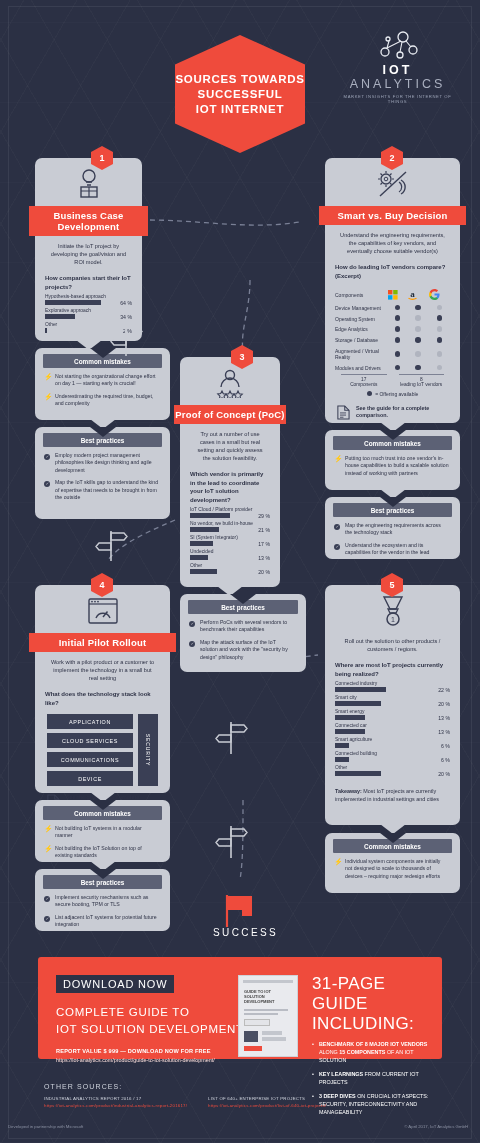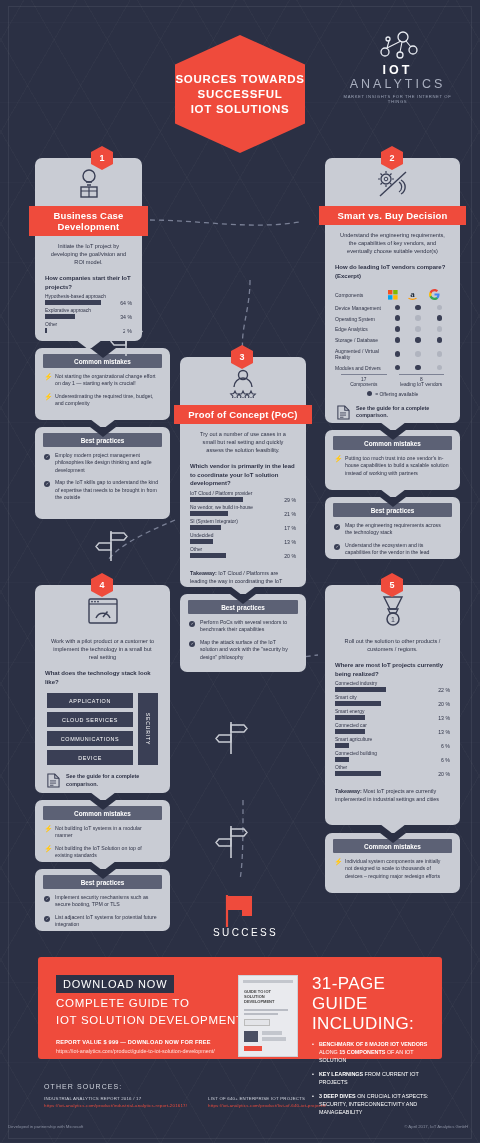--- a/index.html
+++ b/index.html
@@ -97,21 +97,21 @@
   .stack-sec span { transform:rotate(90deg); white-space:nowrap; }
 
   
   .flag { position:absolute; }
   .success-label { position:absolute; color:#fff; font-size:10px; letter-spacing:2.4px; }
 
   
   .cta { position:absolute; left:38px; top:957px; width:404px; height:102px; background:#ef4b3c;
      clip-path:polygon(0 0, 100% 0, 100% 100%, 0 100%); border-radius:3px; }
   .cta-badge { display:inline-block; background:#2e3246; color:#fff; font-size:11px; letter-spacing:.8px; padding:3px 7px; }
-  .cta-h { color:#fff; font-size:11.5px; letter-spacing:.7px; line-height:15px; margin-top:3px; }
+  .cta-h { color:#fff; font-size:11.5px; letter-spacing:.7px; line-height:15px; margin-top:12px; }
   .cta-val { color:#fff; font-size:5.6px; font-weight:bold; margin-top:11px; letter-spacing:.2px; }
   .cta-url { color:#ffe2de; font-size:5.4px; margin-top:2.5px; }
   .guide-h { color:#fff; font-size:17px; letter-spacing:.4px; }
   .gli { display:flex; gap:5px; color:#fff; font-size:5.4px; line-height:8px; margin-top:6px; }
   .gli b { font-weight:bold; }
   .book { width:60px; height:82px; background:#e9eaee; border:1px solid #cfd2d8; position:relative; overflow:hidden; }
 
   
   .footer-title { position:absolute; left:44px; top:1083px; color:#cfd3dd; font-size:7px; letter-spacing:1.1px; }
   .src { position:absolute; font-size:4.4px; color:#cfd3dd; letter-spacing:.2px; }
@@ -130,21 +130,21 @@
     <path d="M150 220 C 200 220, 250 230, 300 222" stroke="#7a8096" stroke-width="1.3" fill="none" stroke-dasharray="5 4"></path>
     <path d="M250 280 C 250 310, 240 330, 243 352" stroke="#7a8096" stroke-width="1.3" fill="none" stroke-dasharray="5 4"></path>
     <path d="M175 520 C 140 535, 120 545, 108 560" stroke="#7a8096" stroke-width="1.3" fill="none" stroke-dasharray="5 4"></path>
     <path d="M180 660 C 230 668, 280 660, 318 655" stroke="#7a8096" stroke-width="1.3" fill="none" stroke-dasharray="5 4"></path>
     <path d="M243 800 C 243 840, 243 860, 240 880" stroke="#7a8096" stroke-width="1.3" fill="none" stroke-dasharray="5 4"></path>
   </svg>
 
   <div class="hex-title">
     <div>SOURCES TOWARDS</div>
     <div>SUCCESSFUL</div>
-    <div>IOT SOLUTIONS</div>
+    <div>IOT INTERNET</div>
   </div>
 
   <div class="logo">
     <svg width="46" height="30" viewBox="0 0 46 30" style="margin:0 auto 3px">
       <circle cx="10" cy="22" r="4" fill="none" stroke="#e9ecf2" stroke-width="1.3"></circle>
       <circle cx="25" cy="25" r="3" fill="none" stroke="#e9ecf2" stroke-width="1.3"></circle>
       <circle cx="38" cy="20" r="4" fill="none" stroke="#e9ecf2" stroke-width="1.3"></circle>
       <circle cx="28" cy="7" r="5" fill="none" stroke="#e9ecf2" stroke-width="1.3"></circle>
       <circle cx="13" cy="9" r="2" fill="none" stroke="#e9ecf2" stroke-width="1.3"></circle>
       <path d="M12 18 L26 11 M31 11 L36 17 M25 22 L27 12 M14 11 L12 18" stroke="#e9ecf2" stroke-width="1.1" fill="none"></path>
@@ -342,21 +342,21 @@
         <span class="bullet"><i class="dotb">✓</i></span>
         <span>Map the engineering requirements across the technology stack</span>
       </div>
     <div class="li">
         <span class="bullet"><i class="dotb">✓</i></span>
         <span>Understand the ecosystem and its capabilities for the vendor in the lead</span>
       </div>
   </div>
 
   <div class="stepnum" style="left:231px;top:345px">3</div>
-  <div class="card" style="left:180px;top:357px;width:126px;height:230px">
+  <div class="card" style="left:180px;top:357px;width:100px;height:230px">
     <div class="icon-area">
       <svg width="34" height="30" viewBox="0 0 34 30">
         <circle cx="17" cy="7" r="4.5" fill="none" stroke="#3a3f55" stroke-width="1.4"></circle>
         <path d="M8 19 a9 9 0 0 1 18 0" fill="none" stroke="#3a3f55" stroke-width="1.4"></path>
         <path d="M9 23l1.3 2.7 3 .4-2.2 2.1.5 3-2.6-1.4-2.6 1.4.5-3L4.7 26l3-.4z" fill="none" stroke="#3a3f55" stroke-width="1.1"></path>
         <path d="M17 23l1.3 2.7 3 .4-2.2 2.1.5 3-2.6-1.4-2.6 1.4.5-3-2.2-2.1 3-.4z" fill="none" stroke="#3a3f55" stroke-width="1.1"></path>
         <path d="M25 23l1.3 2.7 3 .4-2.2 2.1.5 3-2.6-1.4-2.6 1.4.5-3-2.2-2.1 3-.4z" fill="none" stroke="#3a3f55" stroke-width="1.1"></path>
       </svg>
     </div>
     <div class="title-bar">Proof of Concept (PoC)</div>
@@ -412,20 +412,21 @@
       <svg width="34" height="30" viewBox="0 0 34 30">
         <rect x="3" y="3" width="28" height="24" rx="1.5" fill="none" stroke="#3a3f55" stroke-width="1.4"></rect>
         <path d="M3 8h28" stroke="#3a3f55" stroke-width="1.2"></path>
         <circle cx="6" cy="5.6" r="0.9" fill="#3a3f55"></circle>
           <circle cx="9" cy="5.6" r="0.9" fill="#3a3f55"></circle>
           <circle cx="12" cy="5.6" r="0.9" fill="#3a3f55"></circle>
         <path d="M10 22 a7.5 7.5 0 0 1 14 0" fill="none" stroke="#3a3f55" stroke-width="1.4"></path>
         <path d="M17 21 L21.5 15.5" stroke="#3a3f55" stroke-width="1.4"></path>
       </svg>
     </div>
+    <div class="title-bar">Initial Pilot Rollout</div>
     <div class="desc">Work with a pilot product or a customer to implement the technology in a small but real setting</div>
     <div class="q">What does the technology stack look like?</div>
     <div class="stack">
       <div class="stack-left">
         <div class="stack-box">APPLICATION</div>
         <div class="stack-box">CLOUD SERVICES</div>
         <div class="stack-box">COMMUNICATIONS</div>
         <div class="stack-box">DEVICE</div>
       </div>
       <div class="stack-sec">

